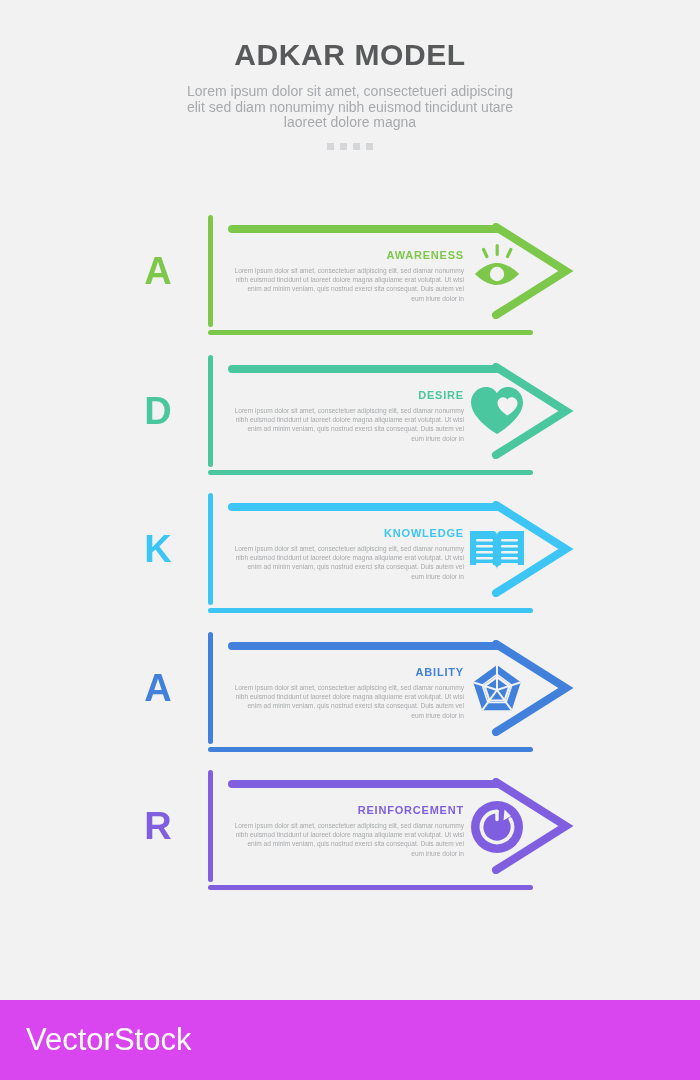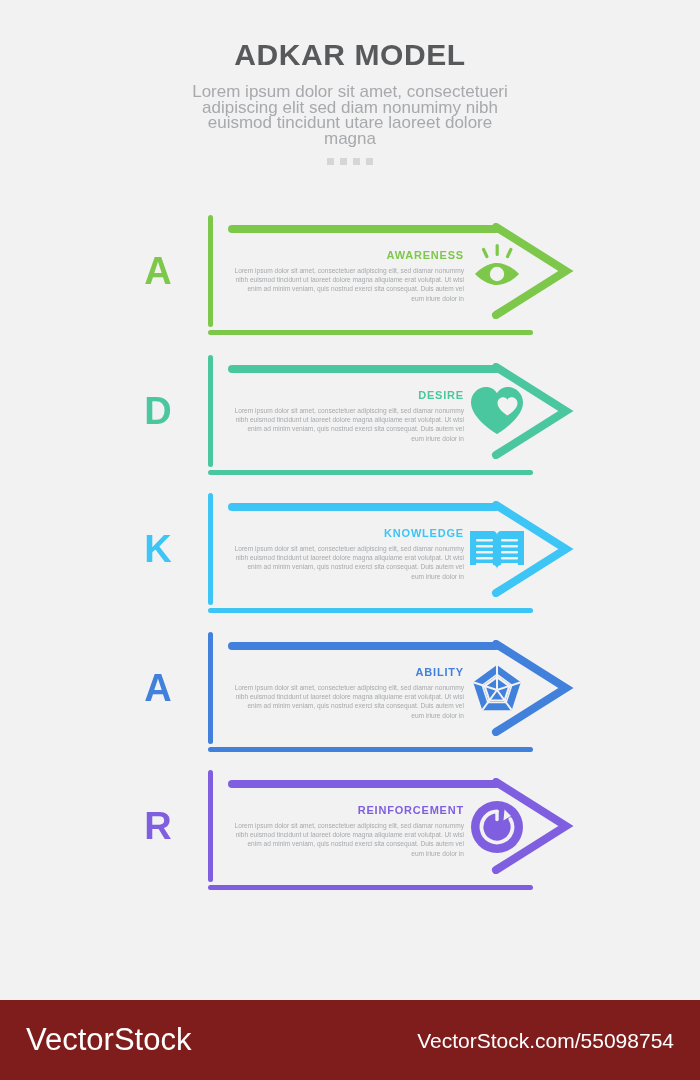--- a/index.html
+++ b/index.html
@@ -12,21 +12,21 @@
   .canvas{position:absolute;left:0;top:0;width:700px;height:1036px;background:#f2f2f2;padding-left:24px;}
 
   
   .header{position:absolute;left:0;top:38px;width:700px;text-align:center;}
   .title{
     font-size:30px;font-weight:bold;color:#58595b;
     letter-spacing:0.6px;margin:0;line-height:34px;
   }
   .subtitle{
     margin:12px auto 0;width:330px;
-    font-size:17px;line-height:15.5px;color:#a7a9ac;
+    font-size:14px;line-height:15.5px;color:#a7a9ac;
   }
   .dots{margin:12px auto 0;width:60px;display:flex;justify-content:center;gap:6px;}
   .dots span{width:7px;height:7px;background:#d5d6d8;display:block;}
 
   
   .row{position:absolute;left:0;width:700px;height:140px;}
   .letter{
     position:absolute;left:132px;top:46px;width:52px;text-align:center;
     font-size:38px;font-weight:bold;line-height:40px;
   }
@@ -49,21 +49,21 @@
     font-size:11px;font-weight:bold;letter-spacing:0.8px;margin:0 0 5px 0;
     text-transform:uppercase;
   }
   .body{
     font-size:6.6px;line-height:9.2px;color:#a7a9ac;margin:0;
   }
   .icon{position:absolute;left:466px;top:36px;width:62px;height:62px;}
 
   
   .footer{
-    position:absolute;left:0;top:1000px;width:700px;height:80px;background:#7f1d1d;
+    position:absolute;left:0;top:1000px;width:700px;height:80px;background:#d946ef;
   }
   .wm-logo{
     position:absolute;left:26px;top:22px;color:#fff;
     font-size:31px;line-height:36px;font-family:"Liberation Sans",sans-serif;
   }
   .wm-url{
     position:absolute;right:26px;top:28px;color:#fff;
     font-size:21px;line-height:26px;font-family:"Liberation Sans",sans-serif;
   }
 </style>
@@ -209,14 +209,13 @@
             <path d="M31 15.5a15.5 15.5 0 1 0 13.4 7.7" stroke="#f2f2f2" stroke-width="3.8" fill="none" stroke-linecap="round"></path>
             <path d="M38.5 13.5l6.5 6.5-7.5 4.5z" fill="#f2f2f2"></path>
           </svg></div>
       </div>
     </div>
 
 </div>
 
 <div class="footer">
   <div class="wm-logo">VectorStock</div>
-  <div class="wm-url">VectorStock.com/55098754</div>
 </div>
 
 </body></html>

